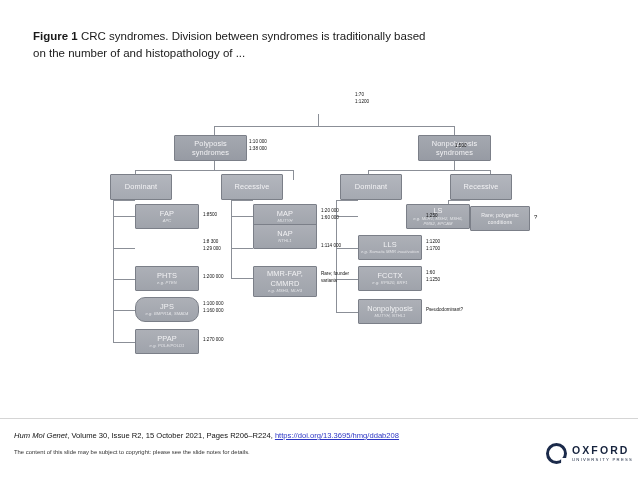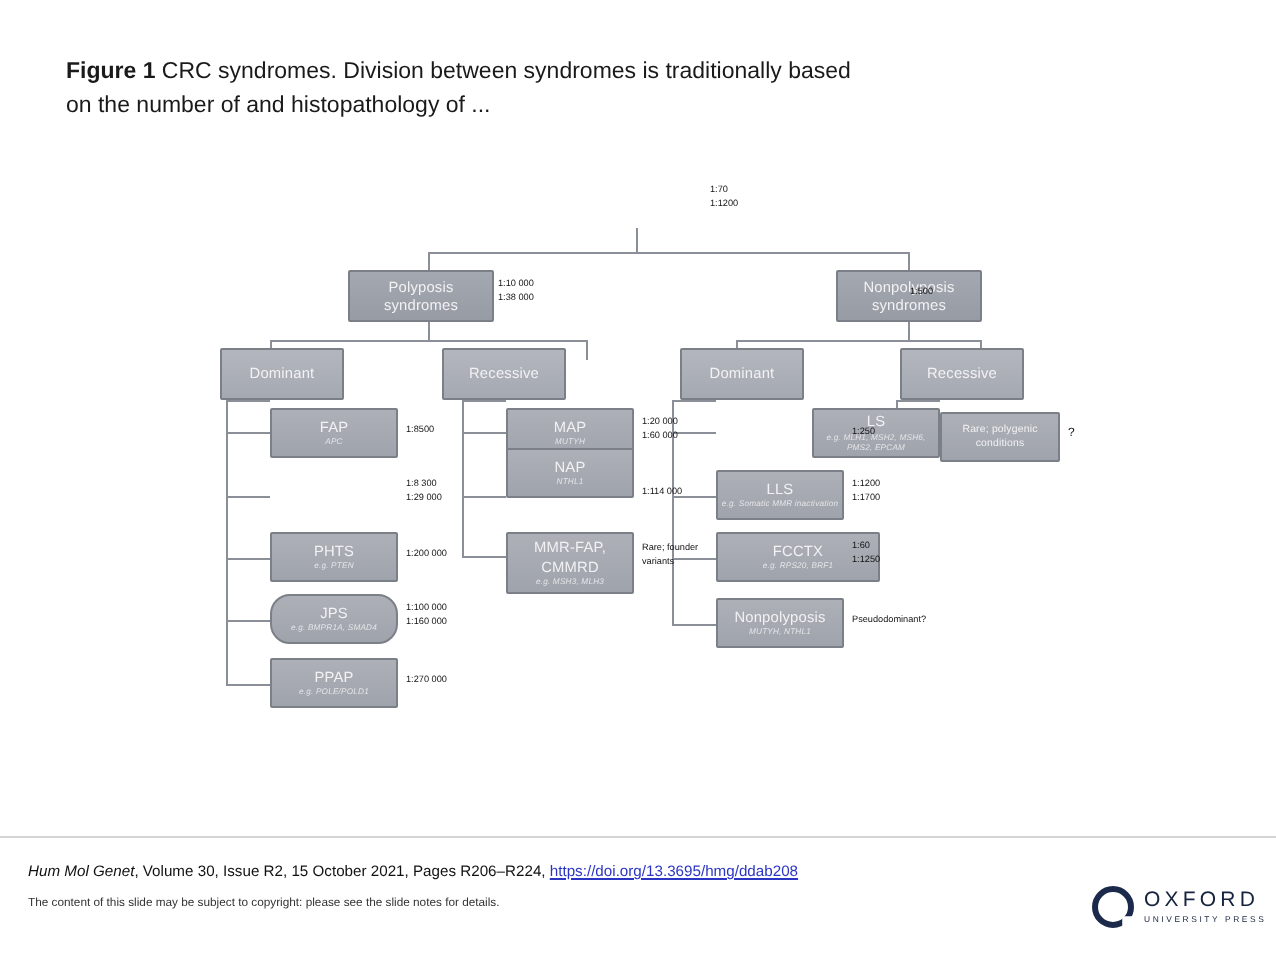--- a/index.html
+++ b/index.html
@@ -47,21 +47,21 @@
   }
   .cite i{font-style:italic;}
   .cite a{color:#2b35c4;text-decoration:underline;}
   .copy{position:absolute;left:14px;top:449px;font-size:5.9px;color:#333;}
   .oup{position:absolute;left:546px;top:443px;display:flex;align-items:center;gap:5px;}
   .oup .ring{
     width:15px;height:15px;border-radius:50%;
     border:3px solid #1b2a4a;
     clip-path:polygon(0 0,100% 0,100% 72%,72% 72%,72% 100%,0 100%);
   }
-  .oup .w1{font-size:10.5px;font-weight:normal;letter-spacing:2.1px;color:#16233d;line-height:1;}
+  .oup .w1{font-size:10.5px;font-weight:bold;letter-spacing:2.1px;color:#16233d;line-height:1;}
   .oup .w2{font-size:4.2px;letter-spacing:1.3px;color:#16233d;line-height:1;margin-top:2px;}
 </style>
 </head>
 <body>
 
 <div class="caption">
   <b>Figure 1</b><span> CRC syndromes. Division between syndromes is traditionally based on the number of and histopathology of ...</span>
 </div>
 
 <div class="figure">
@@ -187,21 +187,21 @@
   </div>
   <div class="ann" style="left:426px;top:135px;">1:250</div>
 
   <div class="node leaf" style="left:358px;top:157px;width:64px;height:25px;">
     <div class="ttl">LLS</div>
     <div class="gene">e.g. Somatic MMR inactivation</div>
   </div>
   <div class="ann" style="left:426px;top:161px;">1:1200
 1:1700</div>
 
-  <div class="node leaf" style="left:358px;top:188px;width:82px;height:25px;">
+  <div class="node leaf" style="left:358px;top:188px;width:64px;height:25px;">
     <div class="ttl">FCCTX</div>
     <div class="gene">e.g. RPS20, BRF1</div>
   </div>
   <div class="ann" style="left:426px;top:192px;">1:60
 1:1250</div>
 
   <div class="node leaf" style="left:358px;top:221px;width:64px;height:25px;">
     <div class="ttl">Nonpolyposis</div>
     <div class="gene">MUTYH, NTHL1</div>
   </div>

